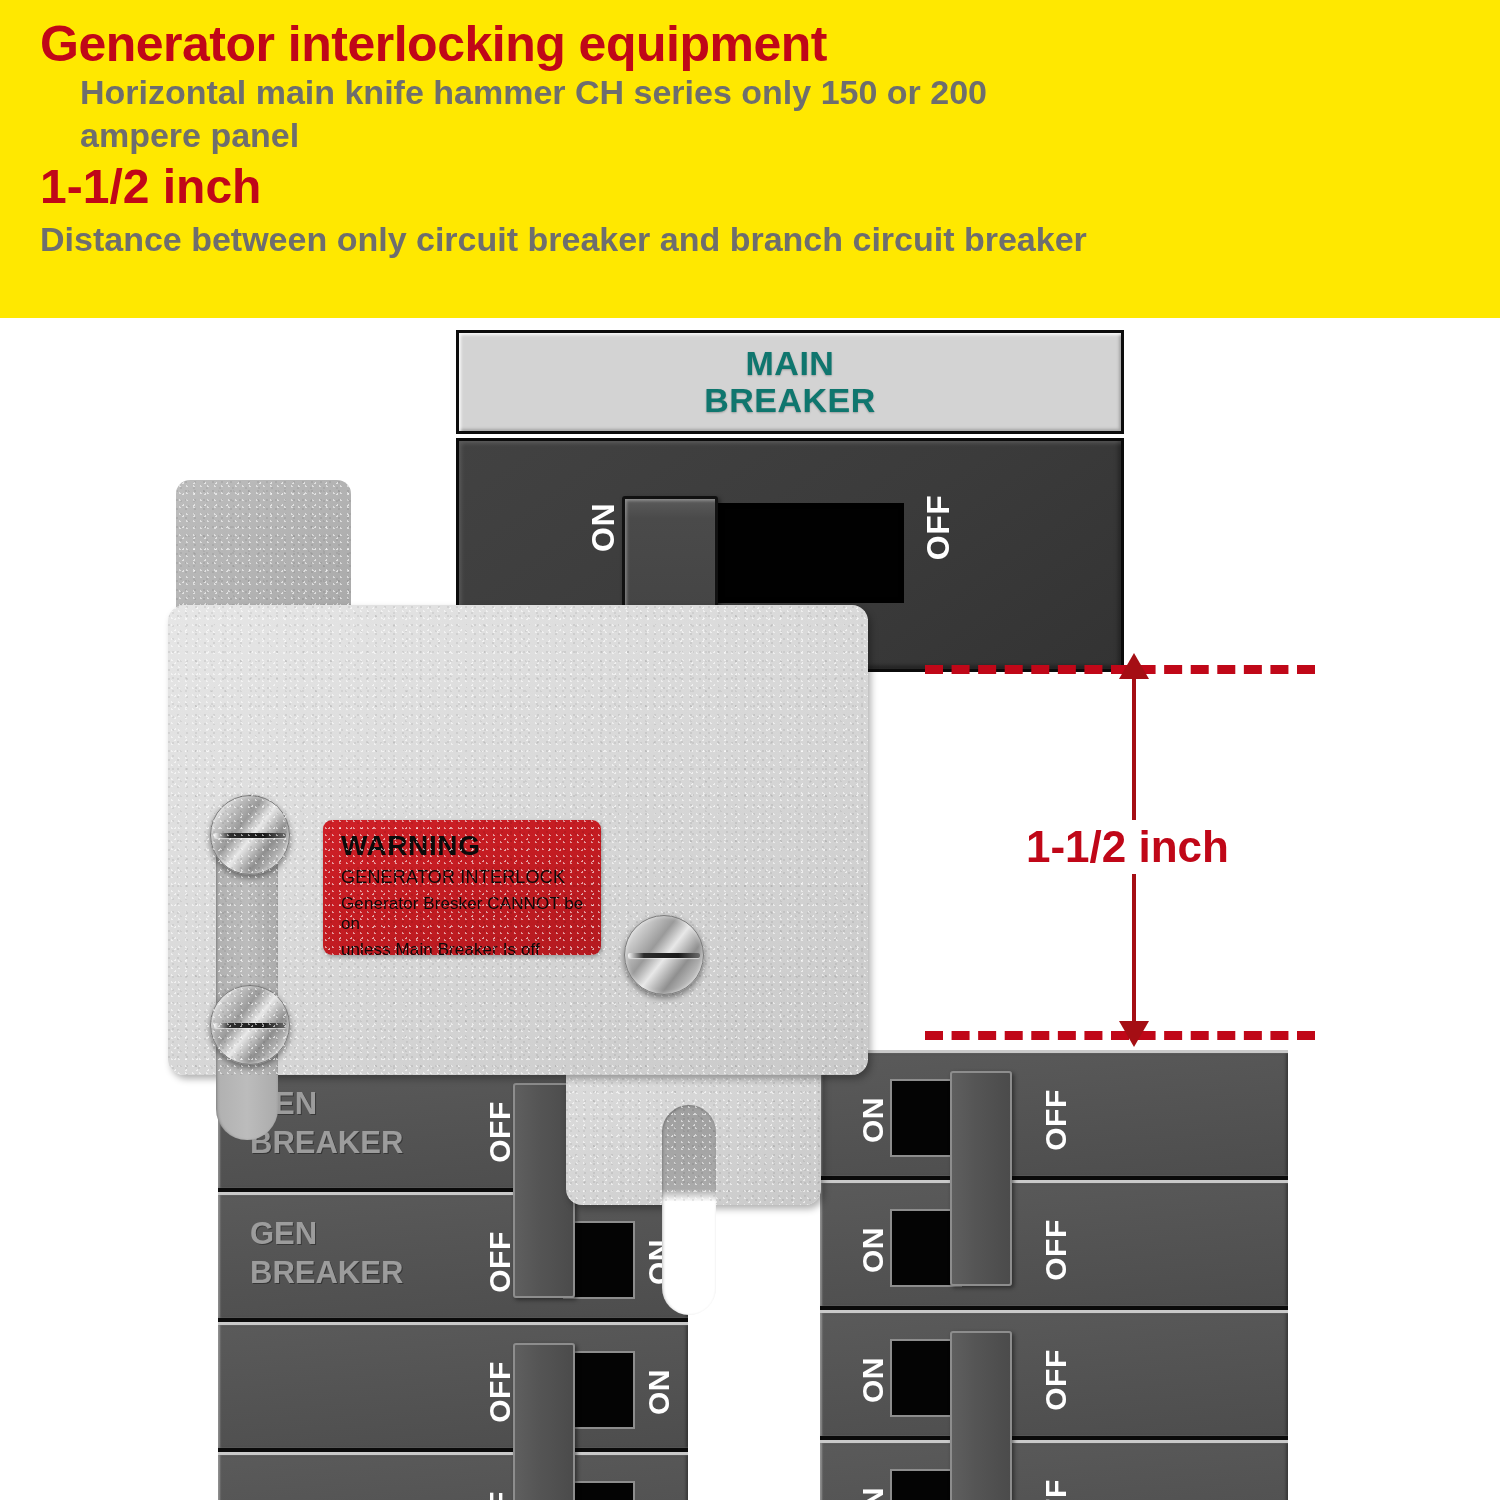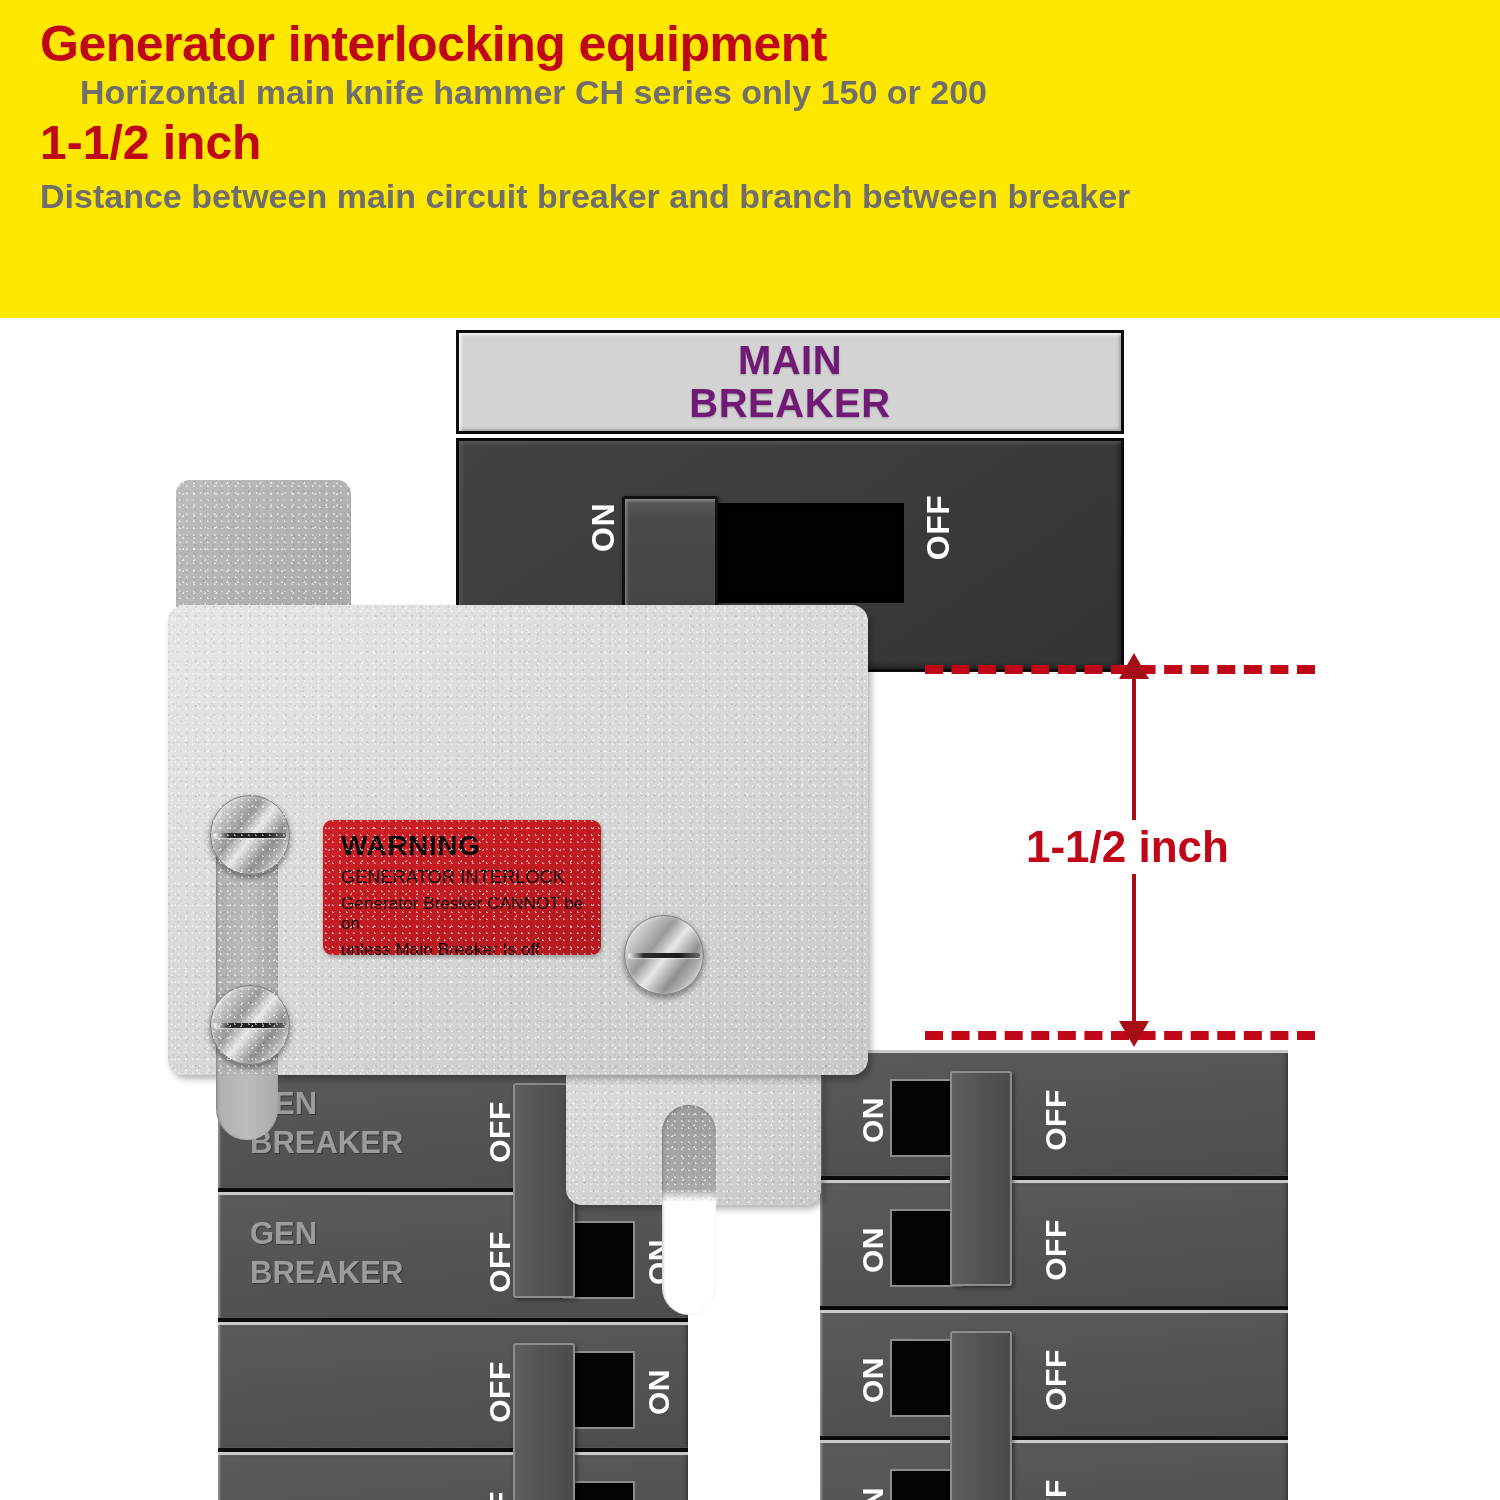--- a/index.html
+++ b/index.html
@@ -64,22 +64,22 @@
     width:668px; height:104px;
     background:#D3D3D3;
     border:3px solid #0c0c0c;
     display:flex;
     align-items:center;
     justify-content:center;
     flex-direction:column;
     box-shadow: inset 2px 2px 3px rgba(255,255,255,0.85), inset -2px -2px 3px rgba(0,0,0,0.22);
   }
   #main-breaker-label span {
-    color:#701a75;
-    font-size:40px;
+    color:#0f766e;
+    font-size:34px;
     font-weight:bold;
     line-height:1.08;
     letter-spacing:0.5px;
     text-shadow: 0 1px 2px rgba(0,0,0,0.25);
   }
   #main-breaker-body {
     position:absolute;
     left:0; top:108px;
     width:668px; height:234px;
     background:linear-gradient(145deg,#424242 0%,#3b3b3b 55%,#333333 100%);
@@ -309,22 +309,23 @@
     padding:2px 6px;
     white-space:nowrap;
   }
 </style>
 </head>
 <body>
 
 <div id="header">
   <div id="title">Generator interlocking equipment</div>
   <div class="subline">Horizontal main knife hammer CH series only 150 or 200</div>
+  <div class="subline">ampere panel</div>
   <div id="bigsize">1-1/2 inch</div>
-  <div id="distance-line">Distance between main circuit breaker and branch between breaker</div>
+  <div id="distance-line">Distance between only circuit breaker and branch circuit breaker</div>
 </div>
 
 <div id="main-breaker">
   <div id="main-breaker-label">
     <span>MAIN</span>
     <span>BREAKER</span>
   </div>
   <div id="main-breaker-body">
     <div id="mb-on">ON</div>
     <div id="mb-window"></div>

